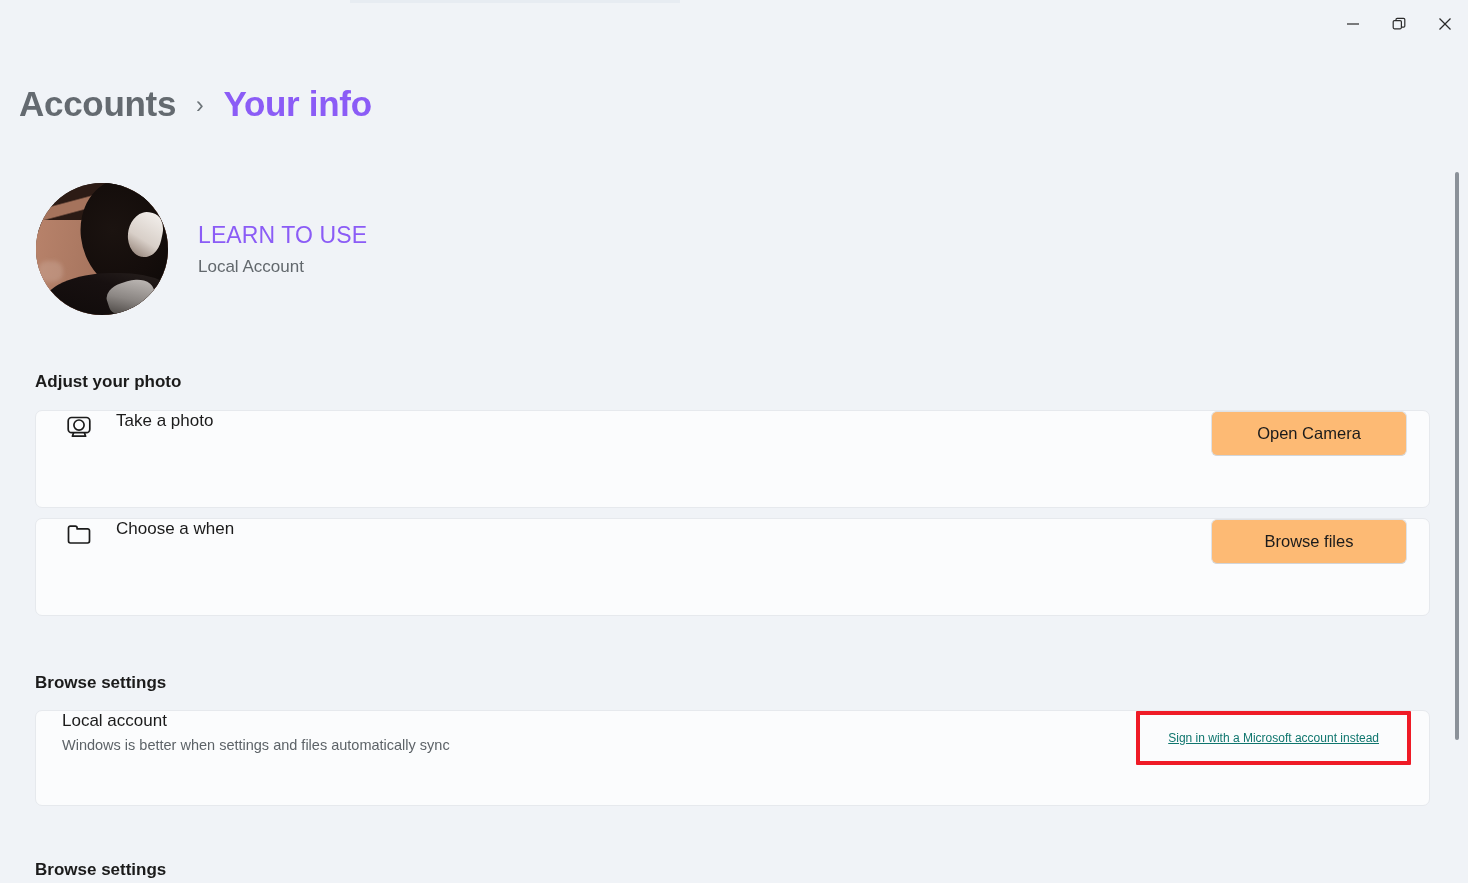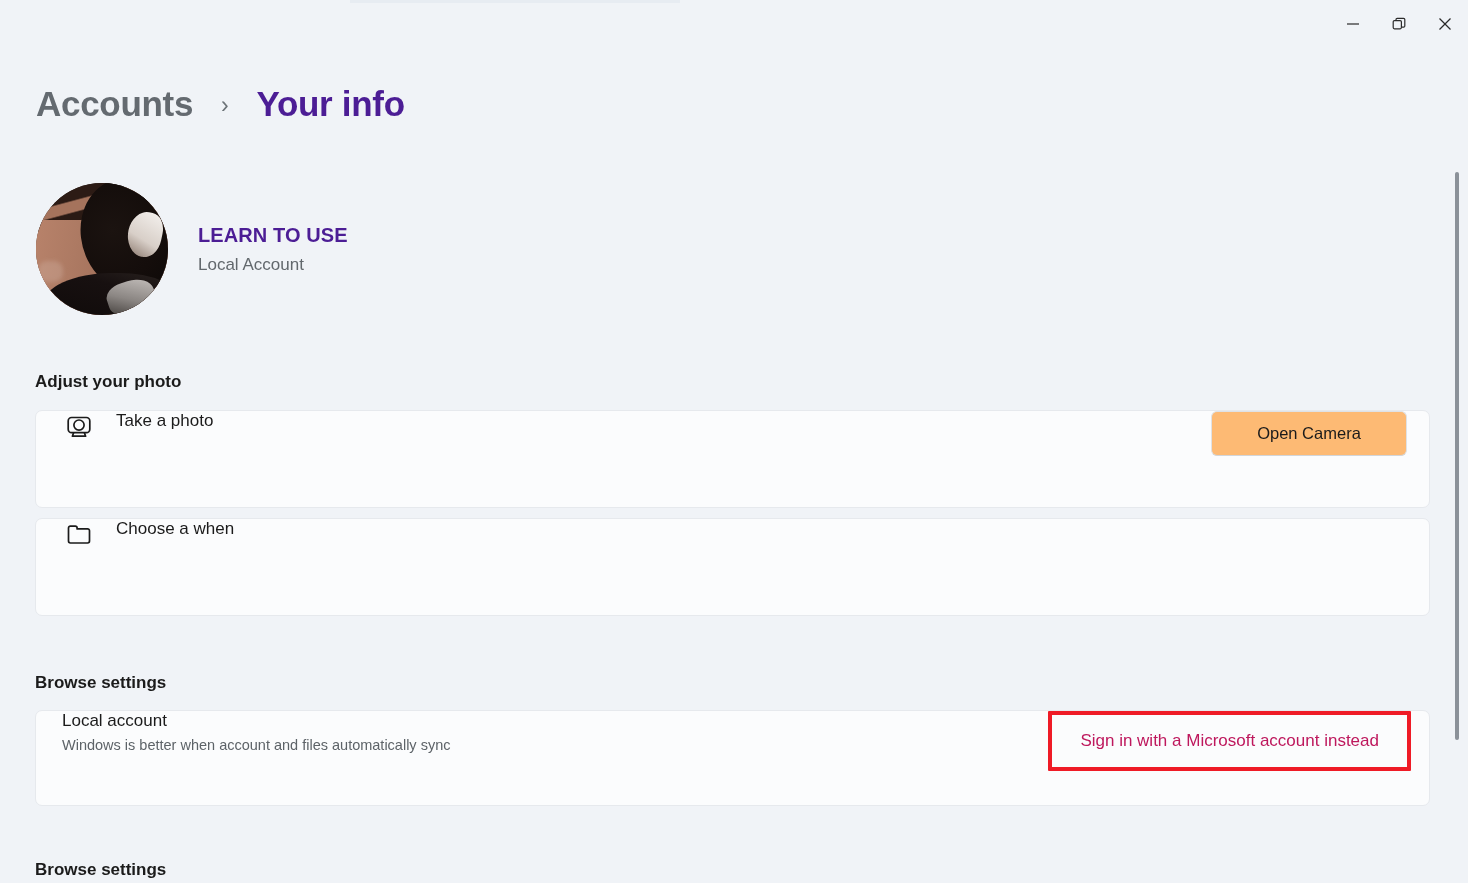--- a/index.html
+++ b/index.html
@@ -55,40 +55,40 @@
     top: 48px;
     left: 0;
     width: 1468px;
     height: 835px;
   }
 
   
   #breadcrumb {
     position: absolute;
     top: 36px;
-    left: 36px;
-    display: flex;
-    align-items: center;
-    gap: 28px;
+    left: 19px;
+    display: flex;
+    align-items: center;
+    gap: 20px;
     font-size: 35px;
     font-weight: 600;
     letter-spacing: -0.3px;
   }
   #crumb-accounts {
     color: #646a70;
     cursor: pointer;
   }
   #crumb-chevron {
     color: #6c7378;
     font-size: 23px;
     font-weight: 400;
     position: relative;
     top: 1px;
   }
-  #crumb-current { color: #4c1d95; }
+  #crumb-current { color: #8b5cf6; }
 
   
   #profile {
     position: absolute;
     top: 135px;
     left: 36px;
     display: flex;
     align-items: center;
   }
   #avatar {
@@ -158,23 +158,23 @@
     right: 10%;
     bottom: 2%;
     width: 36%;
     height: 24%;
     background: linear-gradient(210deg, #c9c4c1 0%, #8b8683 55%, #3d3936 100%);
     border-radius: 38% 48% 30% 40%;
     transform: rotate(-18deg);
   }
   #profile-text { margin-left: 30px; }
   #profile-name {
-    font-size: 20px;
-    font-weight: 700;
-    color: #4c1d95;
+    font-size: 23px;
+    font-weight: 400;
+    color: #8b5cf6;
     letter-spacing: 0.1px;
   }
   #profile-subtitle {
     margin-top: 8px;
     font-size: 17px;
     color: #62686d;
   }
 
   
   .section-heading {
@@ -244,26 +244,27 @@
   #ms-link-wrap {
     position: relative;
     flex: none;
     padding: 6px 10px;
     border: 4px solid #ef1b26;
     border-radius: 1px;
     background: transparent;
     margin-right: -4px;
   }
   #ms-link {
-    font-size: 17px;
-    color: #be185d;
+    font-size: 12px;
+    color: #0f766e;
     cursor: pointer;
     white-space: nowrap;
     padding: 10px 18px;
     display: block;
+    text-decoration: underline;
   }
 
   
   #scrollbar-track {
     position: absolute;
     top: 48px;
     right: 4px;
     width: 14px;
     height: 835px;
   }
@@ -349,28 +350,29 @@
     <div class="action-button">Open Camera</div>
   </div>
 
   <div class="card" style="top: 470px; height: 98px;">
     <span class="card-icon">
       <svg width="30" height="30" viewBox="0 0 30 30">
         <path d="M4.5 9.0 a1.9 1.9 0 0 1 1.9 -1.9 H11.2 a1.9 1.9 0 0 1 1.9 1.9 v0.9 H23.6 a1.9 1.9 0 0 1 1.9 1.9 V22.1 a1.9 1.9 0 0 1 -1.9 1.9 H6.4 a1.9 1.9 0 0 1 -1.9 -1.9 Z" fill="none" stroke="#1b1b1b" stroke-width="1.7" stroke-linejoin="round"></path>
       </svg>
     </span>
     <span class="card-label">Choose a when</span>
+    <div class="action-button">Browse files</div>
   </div>
 
   <div class="section-heading" style="top: 625px;">Browse settings</div>
 
   <div class="card" style="top: 662px; height: 96px; padding-left: 26px;">
     <div class="card-textblock">
       <div class="card-title">Local account</div>
-      <div class="card-desc">Windows is better when account and files automatically sync</div>
+      <div class="card-desc">Windows is better when settings and files automatically sync</div>
     </div>
     <div id="ms-link-wrap">
       <span id="ms-link">Sign in with a Microsoft account instead</span>
     </div>
   </div>
 
   <div class="section-heading" style="top: 812px;">Browse settings</div>
 </div>
 
 <div id="scrollbar-track">

